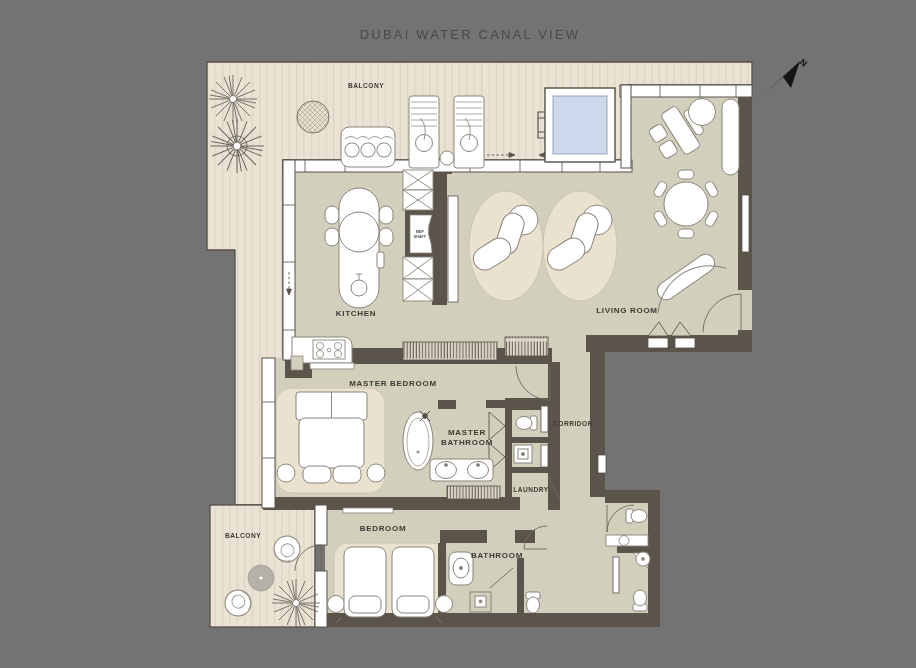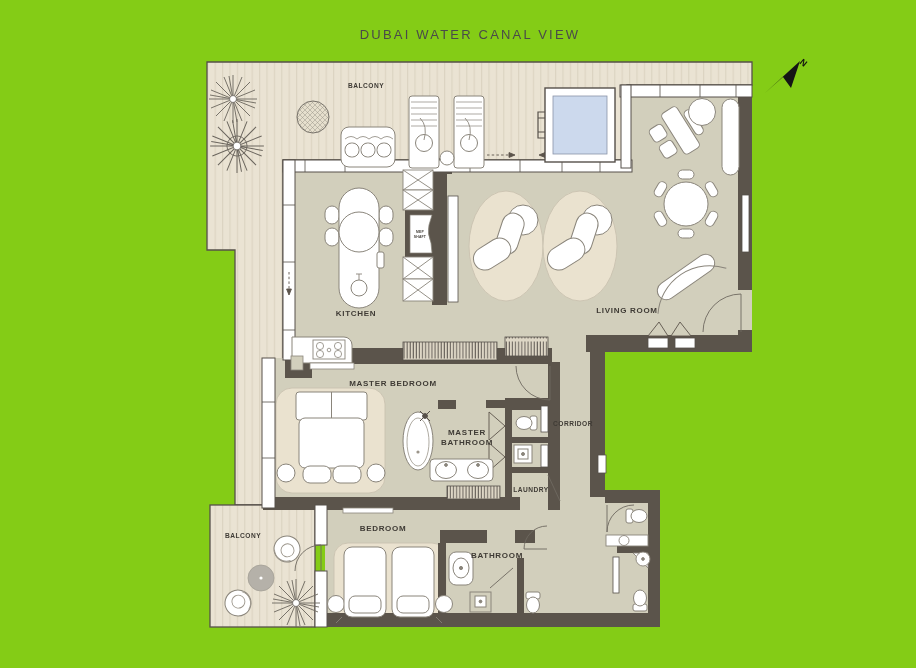--- a/index.html
+++ b/index.html
@@ -1,16 +1,16 @@
 <!DOCTYPE html>
 <html><head>
 <meta charset="utf-8">
 <style>
   html,body{margin:0;padding:0;background:#ffffff;}
-  .stage{position:relative;width:916px;height:668px;background:#84cc16;overflow:hidden;
+  .stage{position:relative;width:916px;height:668px;background:#737373;overflow:hidden;
          font-family:"Liberation Sans", sans-serif;}
   svg text{font-family:"Liberation Sans", sans-serif; fill:#3f3b35;}
   .title-text{font-size:13px;letter-spacing:2.2px;fill:#4a4a4a;font-weight:400;}
   .room-label{font-size:8px;font-weight:600;letter-spacing:0.7px;}
   .room-label-sm{font-size:6.6px;font-weight:600;letter-spacing:0.5px;}
   .tiny-label{font-size:3.4px;font-weight:600;letter-spacing:0.2px;}
   .n-label{font-size:9px;font-weight:600;fill:#111;}
 </style>
 </head>
 <body>

